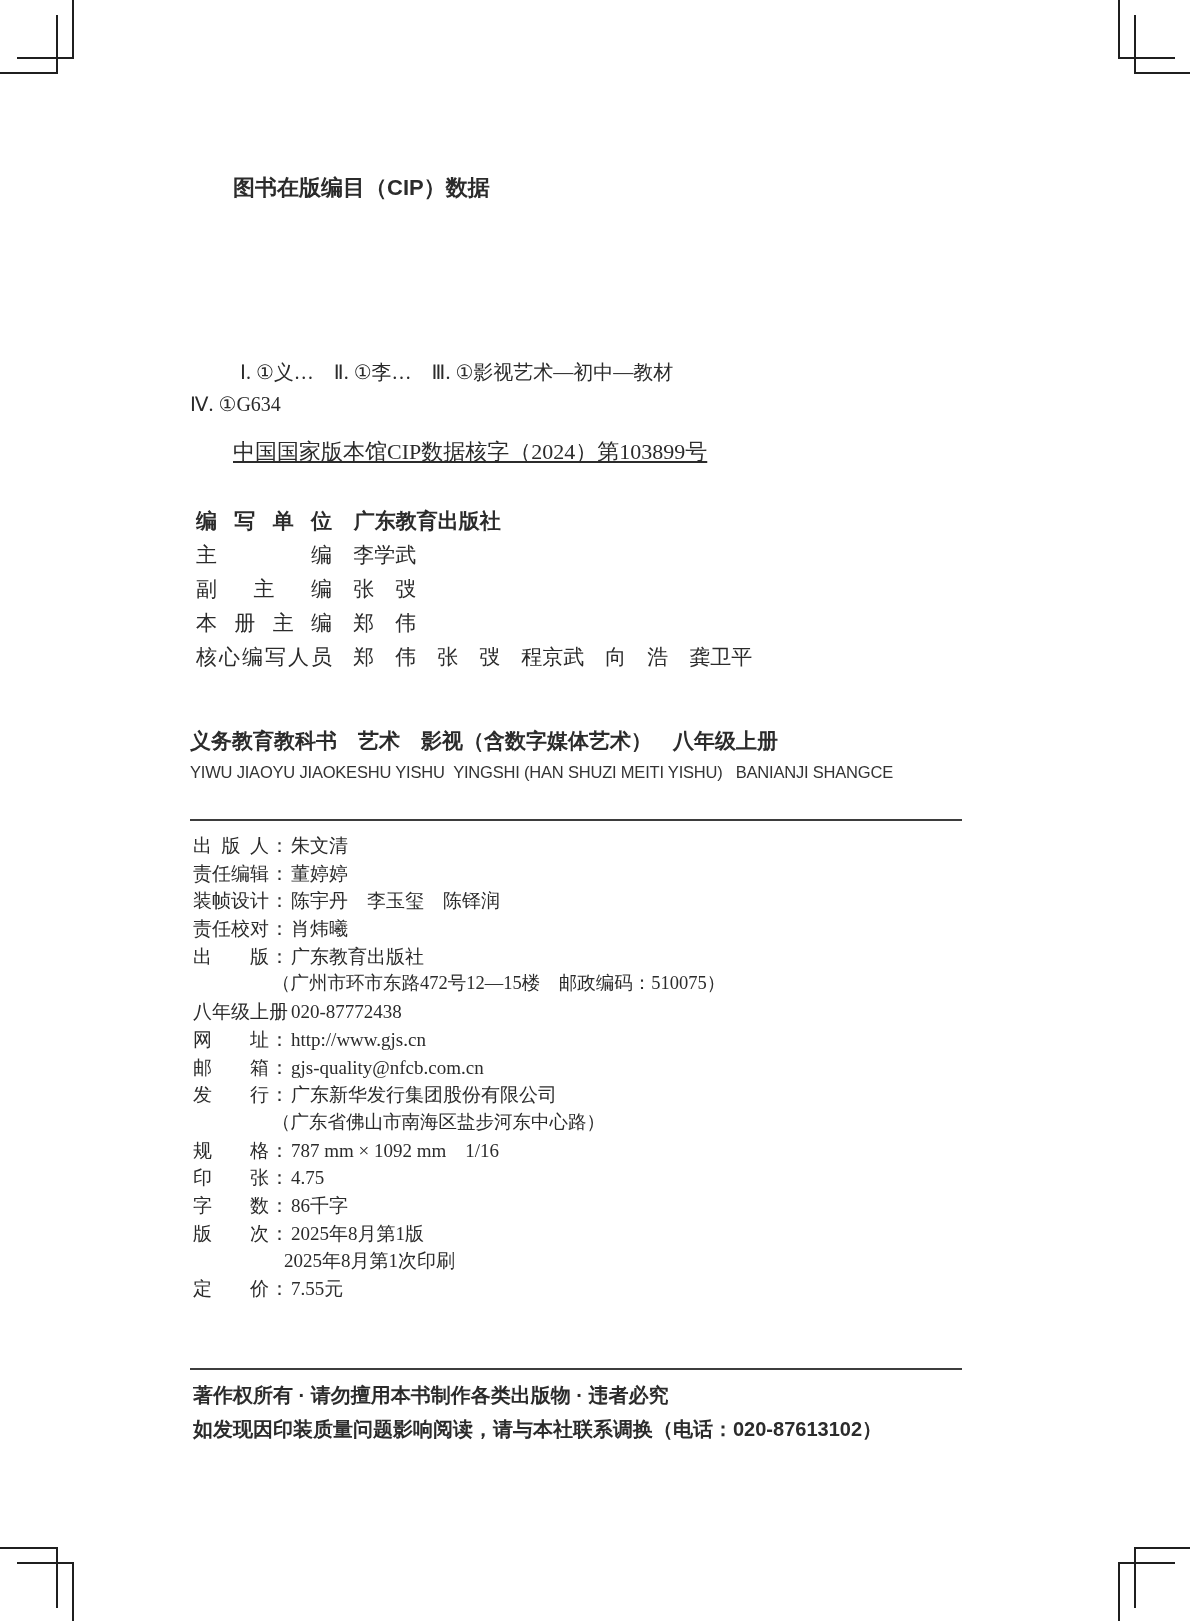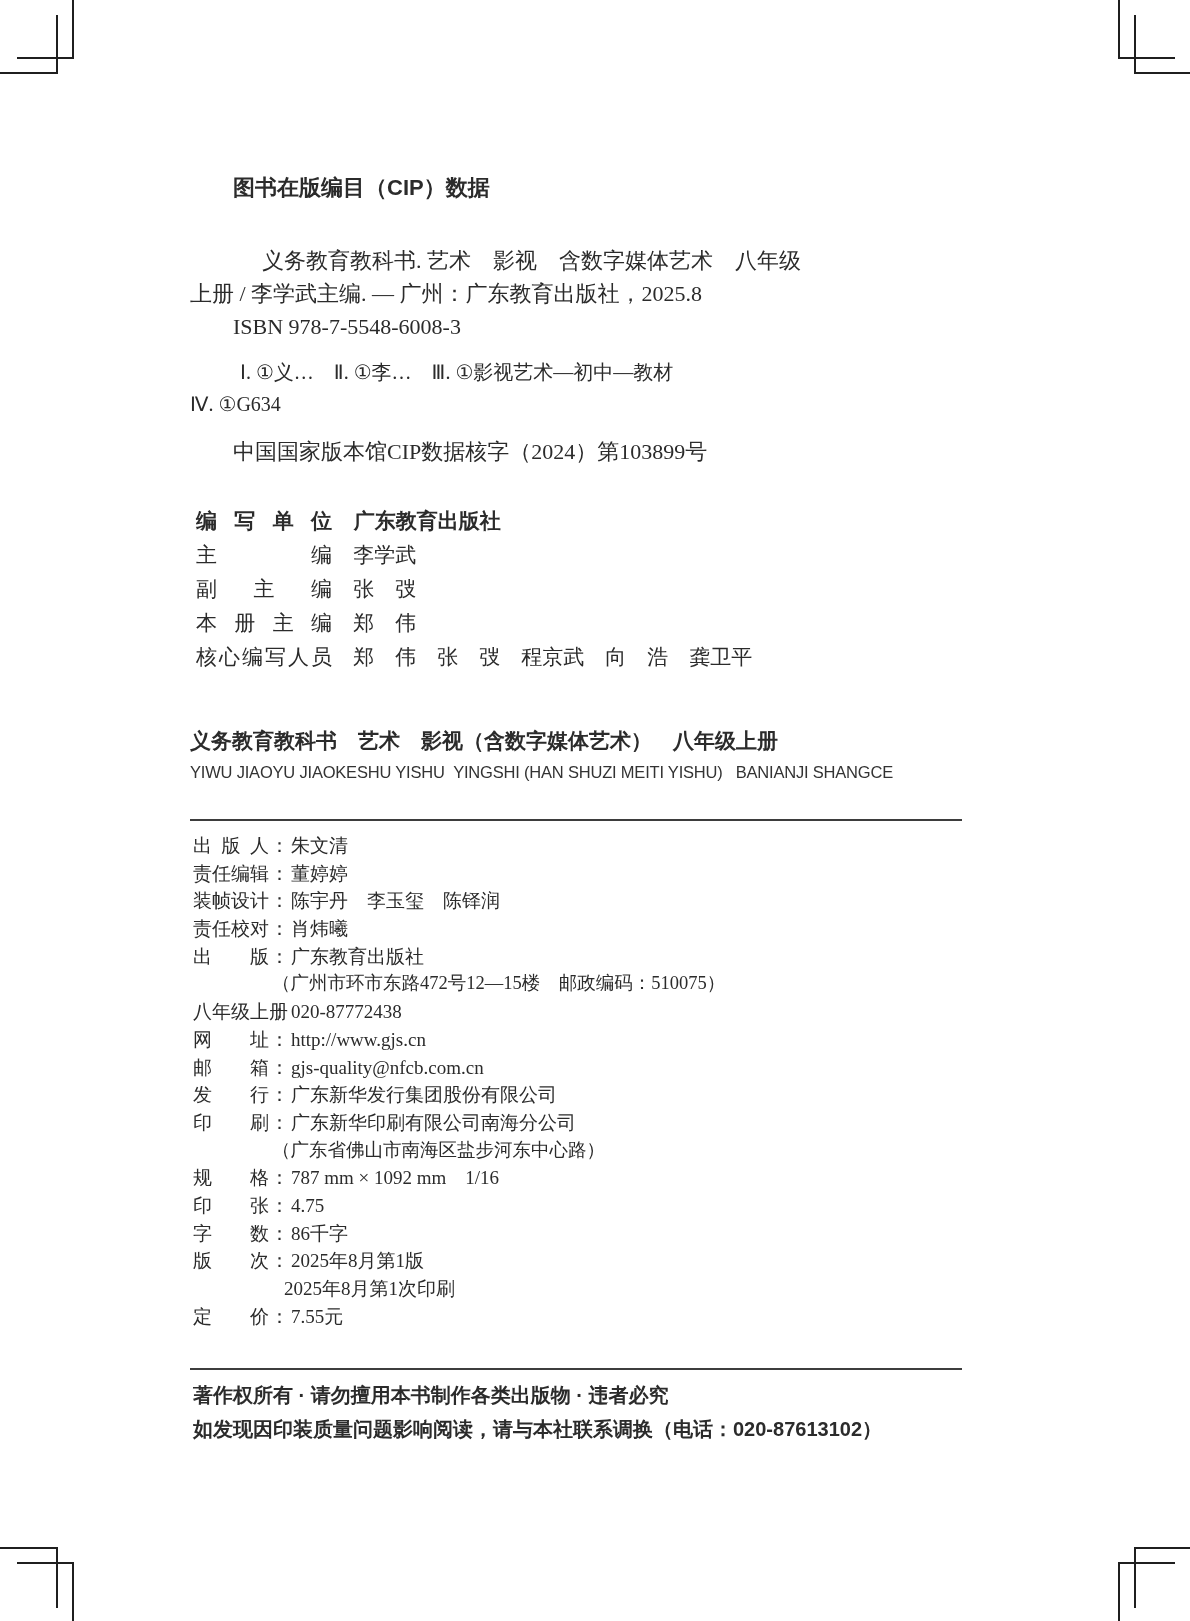--- a/index.html
+++ b/index.html
@@ -27,21 +27,21 @@
   .cip-heading {
     position: absolute; left: 233px; top: 175px;
     font-family: "Liberation Sans", sans-serif;
     font-weight: bold; font-size: 22px; line-height: 1.2;
   }
   .cip-desc { position: absolute; left: 190px; top: 244px; width: 640px; font-size: 22px; line-height: 33px; }
   .cip-desc .l1 { padding-left: 72px; }
   .cip-desc .l3 { padding-left: 43px; }
   .cip-class { position: absolute; left: 190px; top: 356px; width: 640px; font-size: 20px; line-height: 32px; }
   .cip-class .l1 { padding-left: 50px; }
-  .cip-record { position: absolute; left: 233px; top: 437px; font-size: 22px; }
+  .cip-record { position: absolute; left: 233px; top: 437px; font-size: 22px; text-decoration: underline; }
 
   
   .credits { position: absolute; left: 196px; top: 504px; width: 700px; font-size: 21px; }
   .credits .row { height: 34px; line-height: 34px; white-space: nowrap; }
   .credits .clabel {
     display: inline-block; width: 136px;
     text-align: justify; text-align-last: justify;
     vertical-align: top;
   }
   .credits .cvalue { margin-left: 16px; }
@@ -94,25 +94,20 @@
   <div class="mark m-tl1"></div>
   <div class="mark m-tl2"></div>
   <div class="mark m-tr1"></div>
   <div class="mark m-tr2"></div>
   <div class="mark m-bl1"></div>
   <div class="mark m-bl2"></div>
   <div class="mark m-br1"></div>
   <div class="mark m-br2"></div>
 
   <div class="cip-heading">图书在版编目（CIP）数据</div>
-  <div class="cip-desc">
-    <div class="l1">义务教育教科书. 艺术　影视　含数字媒体艺术　八年级</div>
-    <div class="l2">上册 / 李学武主编. — 广州：广东教育出版社，2025.8</div>
-    <div class="l3">ISBN 978-7-5548-6008-3</div>
-  </div>
   <div class="cip-class">
     <div class="l1">Ⅰ. ①义…　Ⅱ. ①李…　Ⅲ. ①影视艺术—初中—教材</div>
     <div class="l2">Ⅳ. ①G634</div>
   </div>
   <div class="cip-record">中国国家版本馆CIP数据核字（2024）第103899号</div>
 
   <div class="credits">
     <div class="row bold">
       <span class="clabel">编写单位</span>
       <span class="cvalue">广东教育出版社</span>
@@ -143,21 +138,20 @@
     <div class="row"><span class="klabel">出版人</span><span class="colon">：</span><span class="kvalue">朱文清</span></div>
     <div class="row"><span class="klabel">责任编辑</span><span class="colon">：</span><span class="kvalue">董婷婷</span></div>
     <div class="row"><span class="klabel">装帧设计</span><span class="colon">：</span><span class="kvalue">陈宇丹　李玉玺　陈铎润</span></div>
     <div class="row"><span class="klabel">责任校对</span><span class="colon">：</span><span class="kvalue">肖炜曦</span></div>
     <div class="row"><span class="klabel">出版</span><span class="colon">：</span><span class="kvalue">广东教育出版社</span></div>
     <div class="row addr">（广州市环市东路472号12—15楼　邮政编码：510075）</div>
     <div class="row"><span class="klabel">八年级上册</span><span class="colon">：</span><span class="kvalue">020-87772438</span></div>
     <div class="row"><span class="klabel">网址</span><span class="colon">：</span><span class="kvalue">http://www.gjs.cn</span></div>
     <div class="row"><span class="klabel">邮箱</span><span class="colon">：</span><span class="kvalue">gjs-quality@nfcb.com.cn</span></div>
     <div class="row"><span class="klabel">发行</span><span class="colon">：</span><span class="kvalue">广东新华发行集团股份有限公司</span></div>
-    <div class="row"><span class="klabel">印刷</span><span class="colon">：</span><span class="kvalue">广东新华印刷有限公司南海分公司</span></div>
     <div class="row addr">（广东省佛山市南海区盐步河东中心路）</div>
     <div class="row"><span class="klabel">规格</span><span class="colon">：</span><span class="kvalue">787 mm × 1092 mm　1/16</span></div>
     <div class="row"><span class="klabel">印张</span><span class="colon">：</span><span class="kvalue">4.75</span></div>
     <div class="row"><span class="klabel">字数</span><span class="colon">：</span><span class="kvalue">86千字</span></div>
     <div class="row"><span class="klabel">版次</span><span class="colon">：</span><span class="kvalue">2025年8月第1版</span></div>
     <div class="row cont">2025年8月第1次印刷</div>
     <div class="row"><span class="klabel">定价</span><span class="colon">：</span><span class="kvalue">7.55元</span></div>
   </div>
 
   <div class="rule rule-bottom"></div>

